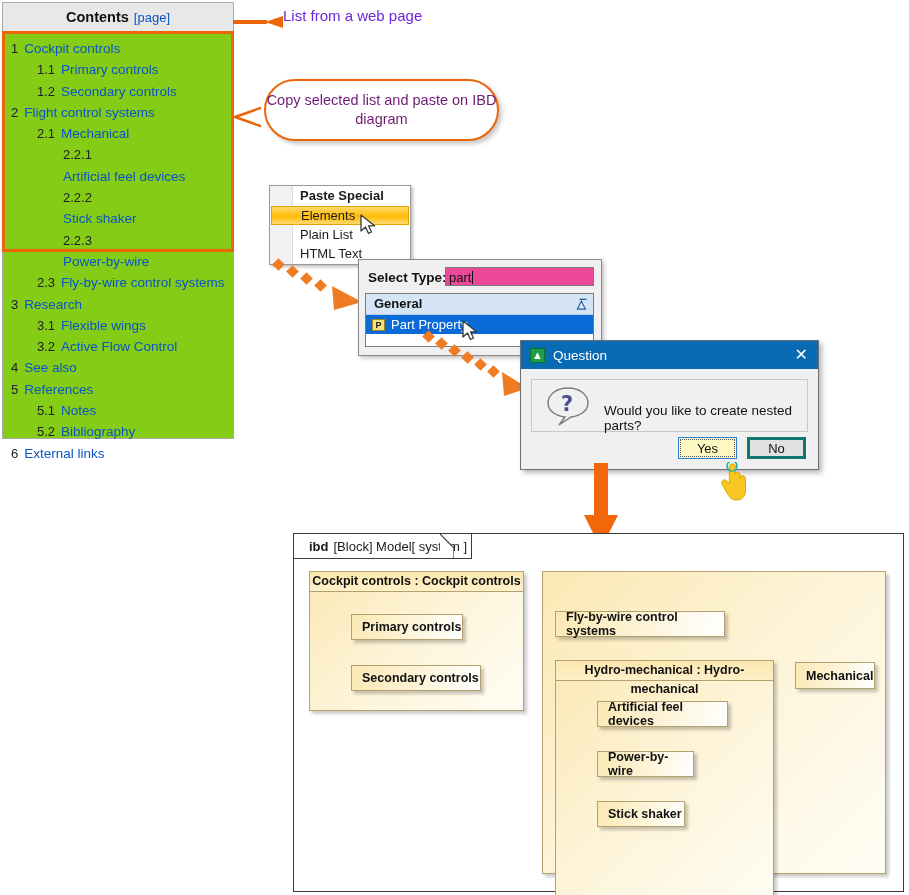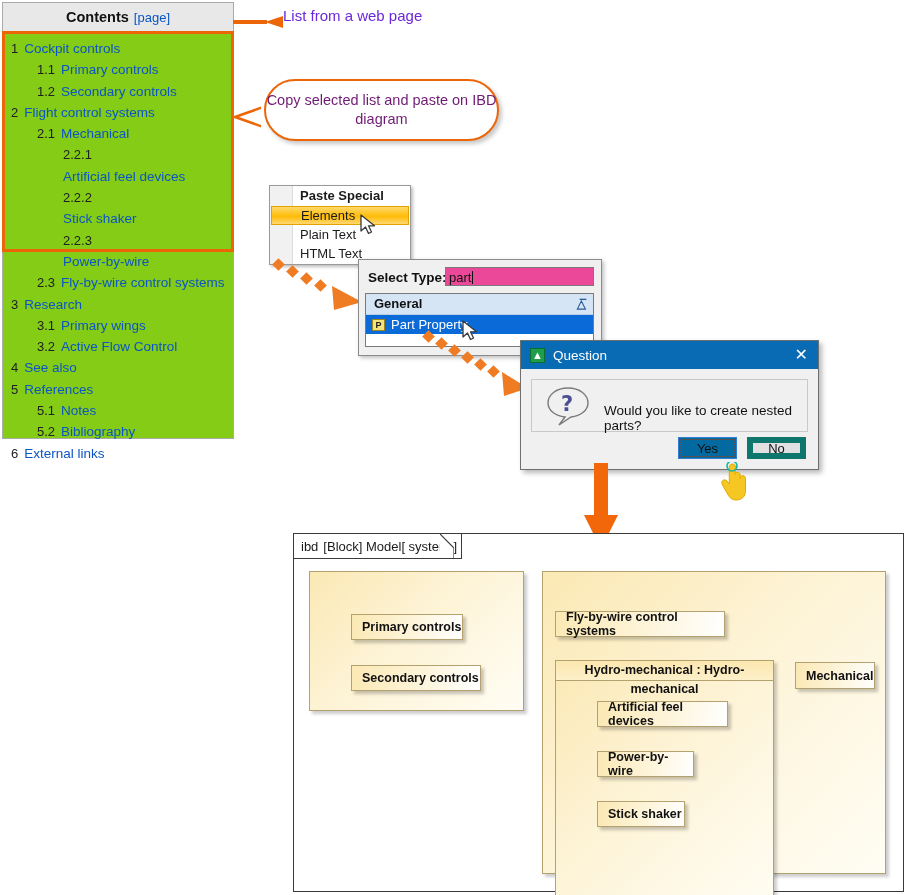--- a/index.html
+++ b/index.html
@@ -134,24 +134,24 @@
     border:1px solid #c9c9c9;display:flex;align-items:center;gap:14px;
     padding-left:14px;box-sizing:border-box;
   }
   #q-msg{font-size:13.5px;color:#111;margin-top:24px;}
   #q-buttons{
     position:absolute;right:12px;bottom:10px;display:flex;gap:10px;
   }
   .q-btn{
     width:59px;height:22px;font-size:13px;color:#111;
     display:flex;align-items:center;justify-content:center;
-    background:#e1e1e1;border:6px solid #0f766e;box-sizing:border-box;
+    background:#e1e1e1;border:3px solid #0f766e;box-sizing:border-box;
   }
   #q-yes{
-    background:#0369a1;border:1px solid #2a7fd4;outline:1px dotted #555;
+    background:#fef9c3;border:1px solid #2a7fd4;outline:1px dotted #555;
     outline-offset:-3px;
   }
   #hand-cursor{left:719px;top:462px;width:30px;height:42px;}
 
   
   .dash-trail{pointer-events:none;}
   #big-arrow{left:584px;top:463px;width:34px;height:86px;}
 
   
   #ibd{
@@ -160,21 +160,21 @@
   }
   #ibd-tab{
     left:0;top:0;height:24px;padding:0 4px 0 7px;
     border-right:1px solid #3a3a3a;border-bottom:1px solid #3a3a3a;
     display:flex;align-items:center;font-size:13px;color:#1b1b1b;
     background:#fff;
   }
   #ibd-tab-corner{
     left:146px;top:0;width:14px;height:24px;overflow:hidden;
   }
-  .ibd-kw{font-weight:normal;margin-right:5px;}
+  .ibd-kw{font-weight:bold;margin-right:5px;margin-left:8px;}
 
   .blk{
     position:absolute;box-sizing:border-box;
     border:1px solid #b3a270;
     background:linear-gradient(135deg,#fbe9b4 0%,#fdf3d6 45%,#fffdf4 100%);
     box-shadow:3px 3px 3px rgba(0,0,0,.20);
   }
   .blk-hdr{
     height:19px;line-height:19px;text-align:center;font-size:12.5px;
     font-weight:bold;color:#111;border-bottom:1px solid #b3a270;
@@ -232,21 +232,21 @@
       <div class="toc-row lvl2">
         <span class="toc-num">2.3</span>
         <span class="toc-txt">Fly-by-wire control systems</span>
       </div>
       <div class="toc-row lvl1">
         <span class="toc-num">3</span>
         <span class="toc-txt">Research</span>
       </div>
       <div class="toc-row lvl2">
         <span class="toc-num">3.1</span>
-        <span class="toc-txt">Primary wings</span>
+        <span class="toc-txt">Flexible wings</span>
       </div>
       <div class="toc-row lvl2">
         <span class="toc-num">3.2</span>
         <span class="toc-txt">Active Flow Control</span>
       </div>
       <div class="toc-row lvl1">
         <span class="toc-num">4</span>
         <span class="toc-txt">See also</span>
       </div>
       <div class="toc-row lvl1">
@@ -280,21 +280,21 @@
   <rect x="28" y="1" width="10" height="26" fill="#ffffff"></rect>
 </svg>
 <div class="abs" id="callout">
   <span id="callout-text">Copy selected list and paste on IBD diagram</span>
 </div>
 
 <div class="abs" id="paste-menu">
   <div class="abs" id="paste-gutter"></div>
   <div class="pm-row" id="pm-title">Paste Special</div>
   <div class="pm-row" id="pm-elements">Elements</div>
-  <div class="pm-row">Plain Text</div>
+  <div class="pm-row">Plain List</div>
   <div class="pm-row">HTML Text</div>
 </div>
 <svg class="abs" style="left:358px;top:214px;width:22px;height:22px;" viewBox="0 0 22 22">
   <path d="M3 1 L3 17 L7.5 13 L10.5 19.5 L13.5 18 L10.5 11.8 L16.5 11.8 Z" fill="#ffffff" stroke="#3a3a3a" stroke-width="1.3" stroke-linejoin="round"></path>
 </svg>
 
 <svg class="abs dash-trail" style="left:272px;top:258px;width:100px;height:70px;" viewBox="0 0 100 70">
   <g fill="#ef7c22">
     <rect x="2" y="2" width="9" height="9" transform="rotate(45 6.5 6.5)"></rect>
     <rect x="16" y="9" width="9" height="9" transform="rotate(45 20.5 13.5)"></rect>
@@ -369,20 +369,21 @@
   <div class="abs" id="ibd-tab">
     <span class="ibd-kw">ibd</span>
     <span>[Block] Model[ system ]</span>
   </div>
   <svg class="abs" id="ibd-tab-corner" viewBox="0 0 14 24">
     <path d="M0 0 L14 14 L14 24 L0 24 Z" fill="#ffffff"></path>
     <path d="M0 0 L14 14 L14 24" fill="none" stroke="#3a3a3a" stroke-width="1.2"></path>
   </svg>
 
   <div class="blk" style="left:15px;top:37px;width:215px;height:140px;">
+    <div class="blk-hdr">Cockpit controls : Cockpit controls</div>
     <div class="leaf" style="left:41px;top:42px;width:112px;height:26px;">Primary controls</div>
     <div class="leaf" style="left:41px;top:93px;width:130px;height:26px;">Secondary controls</div>
   </div>
 
   <div class="blk" style="left:248px;top:37px;width:344px;height:303px;">
     <div class="leaf" style="left:12px;top:39px;width:170px;height:26px;">Fly-by-wire control systems</div>
     <div class="leaf" style="left:252px;top:90px;width:80px;height:27px;">Mechanical</div>
 
     <div class="blk" style="left:12px;top:88px;width:219px;height:252px;">
       <div class="blk-hdr">Hydro-mechanical : Hydro-mechanical</div>

